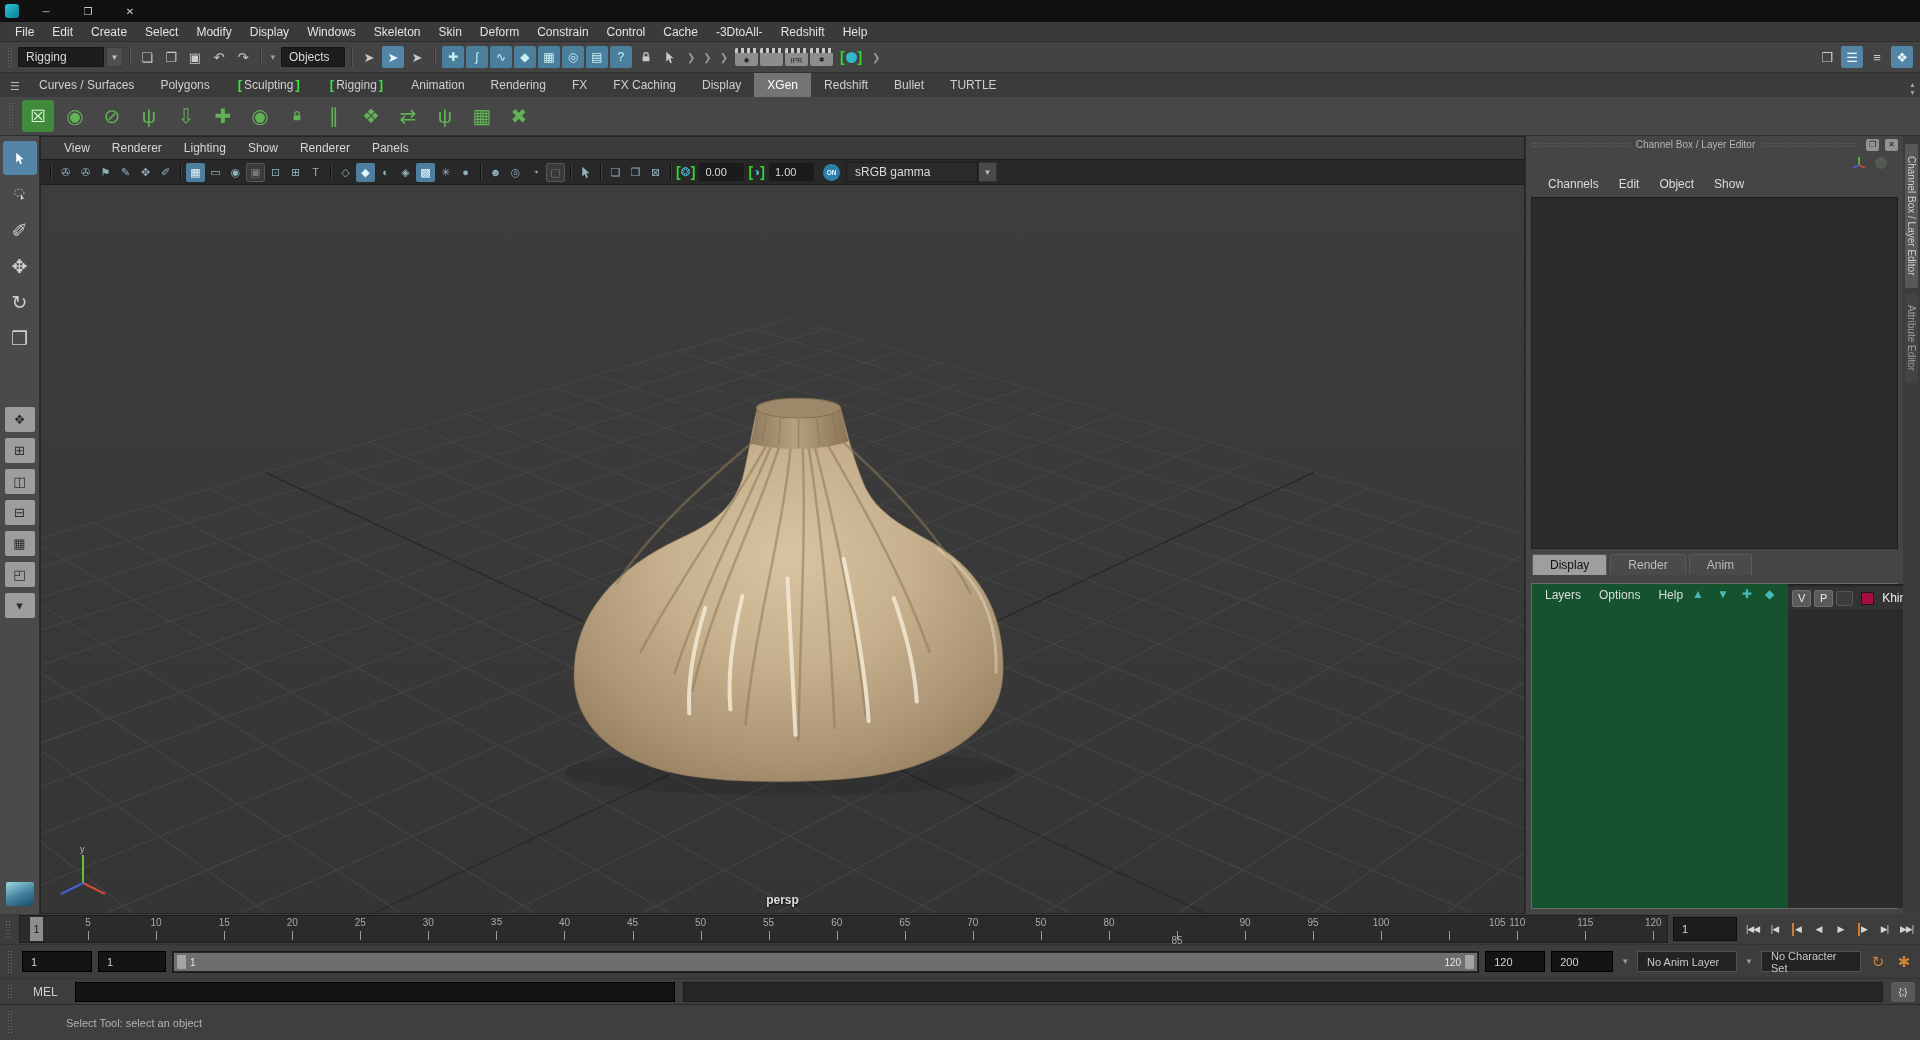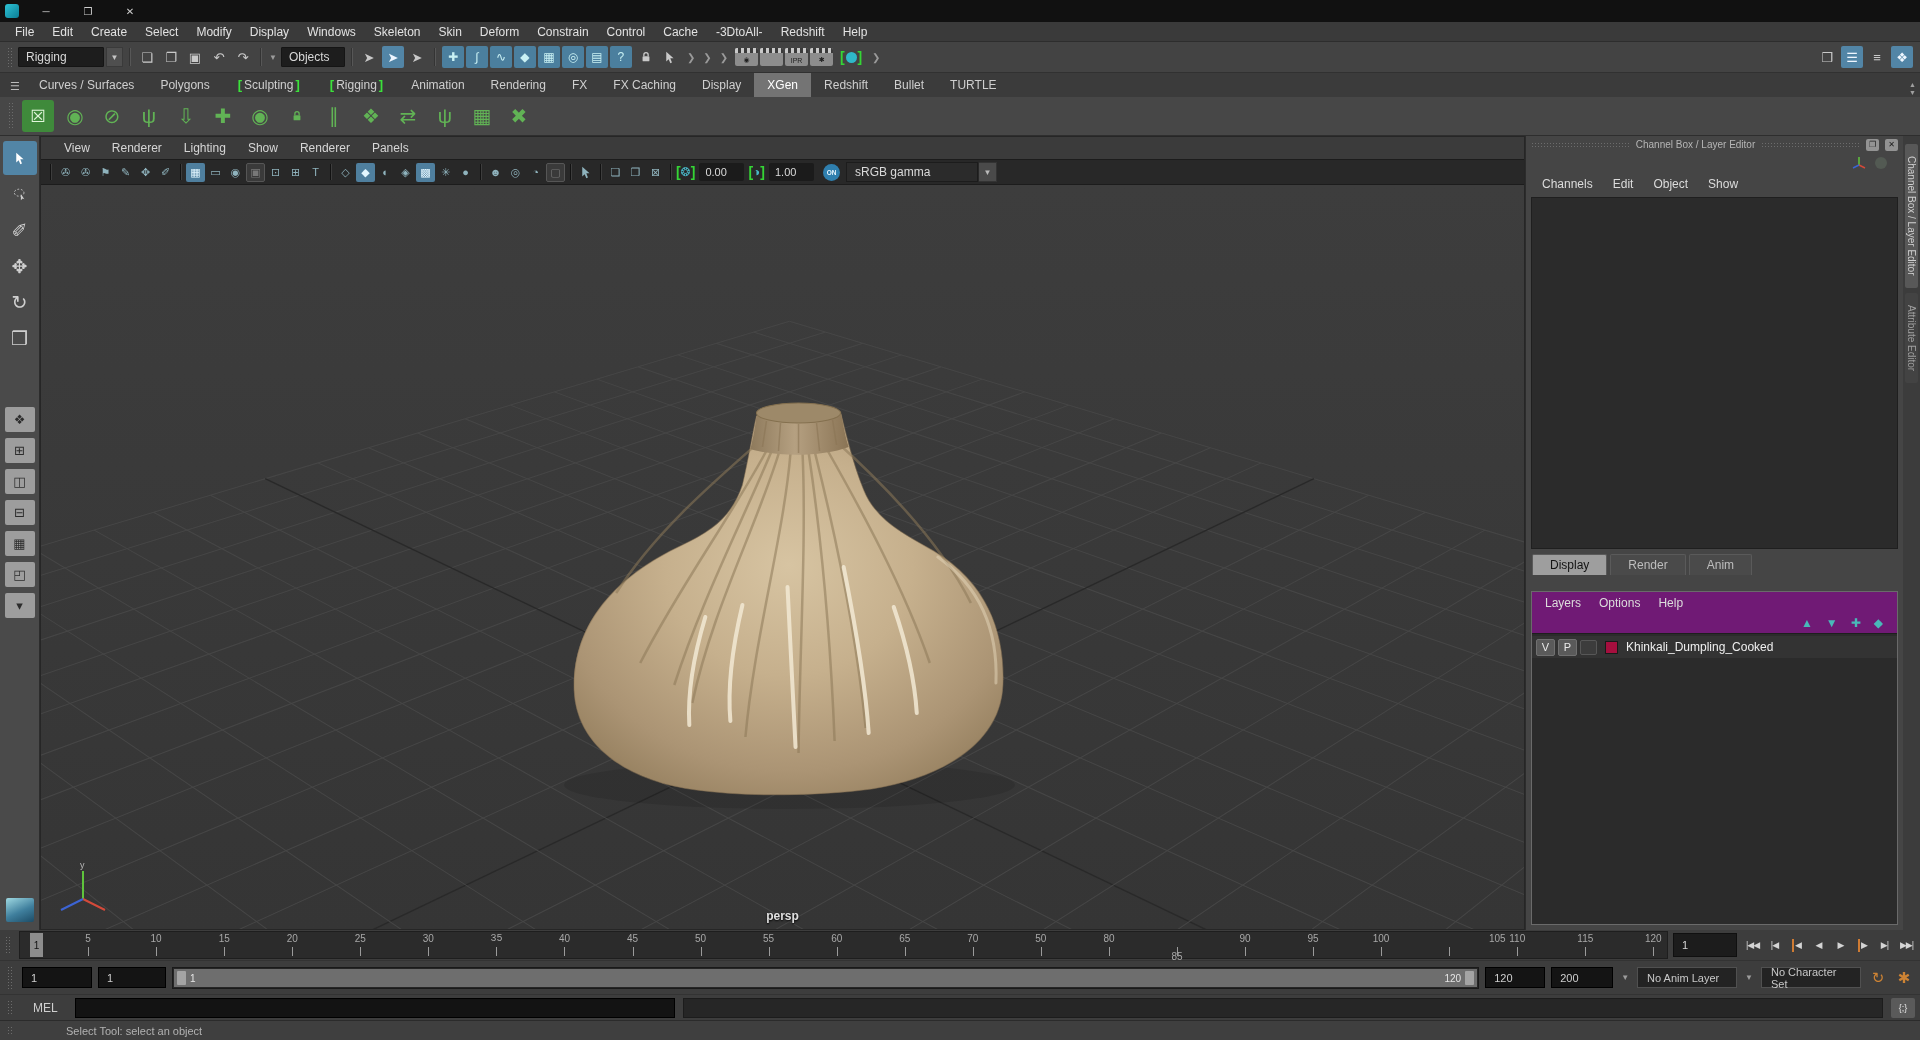--- a/index.html
+++ b/index.html
@@ -70,27 +70,27 @@
 .persp-label{position:absolute;left:50%;bottom:6px;transform:translateX(-50%);font-size:12px;font-weight:bold;color:#e0e0e0;text-shadow:0 1px 2px #000}
 .gizmo{position:absolute;left:12px;bottom:12px}
 
 .rightpanel{width:378px;background:#454545;border-left:1px solid #2c2c2c;display:flex;flex-direction:column;flex:0 0 auto}
 .rp-titlebar{height:17px;display:flex;align-items:center;gap:6px;padding:0 5px;flex:0 0 auto}
 .rp-dots{flex:1;height:5px;background-image:radial-gradient(#6c6c6c 34%,transparent 40%);background-size:3px 3px}
 .rp-title{font-size:10px;color:#b6b6b6;white-space:nowrap}
 .rp-btn{width:13px;height:12px;background:#939393;color:#1d1d1d;font-size:8px;display:flex;align-items:center;justify-content:center;border-radius:2px}
 .rp-gizmorow{height:20px;display:flex;justify-content:flex-end;align-items:center;gap:9px;padding-right:16px;flex:0 0 auto}
 .rp-fadedot{width:12px;height:12px;border-radius:50%;background:#565f56;opacity:.8}
-.rp-menus{height:22px;display:flex;align-items:center;padding-left:6px;flex:0 0 auto}
+.rp-menus{height:22px;display:flex;align-items:center;padding-left:12px;flex:0 0 auto}
 .rp-menu{padding:0 10px;font-size:12px;color:#dcdcdc}
 .channel-area{flex:0 0 352px;margin:2px 5px 4px;background:#2b2b2b;border:1px solid #1f1f1f}
 .le-tabs{display:flex;height:22px;align-items:flex-end;padding-left:6px;gap:3px;flex:0 0 auto}
 .le-tab{padding:3px 17px;font-size:12px;color:#bdbdbd;background:#4a4a4a;border:1px solid #5a5a5a;border-bottom:none;border-radius:2px 2px 0 0}
 .le-tab.active{background:#9e9e9e;color:#141414}
-.layer-box{flex:1;margin:16px 5px 5px;border:1px solid #6a6a6a;background:#701a75;display:flex;flex-direction:column;min-height:0}
+.layer-box{flex:1;margin:8px 5px 5px;border:1px solid #6a6a6a;background:#14532d;display:flex;min-height:0}
 .le-menus{height:21px;display:flex;align-items:center;padding-left:4px;flex:0 0 auto}
 .le-menu{padding:0 9px;font-size:12px;color:#dcdcdc}
 .le-toolbar{height:20px;display:flex;justify-content:flex-end;align-items:center;gap:13px;padding-right:14px;flex:0 0 auto}
 .le-ticon{color:#49b8b8;font-size:12px}
 .layer-list{flex:1;background:#2b2b2b;border-top:1px solid #1e1e1e;padding-top:2px}
 .layer-row{height:22px;display:flex;align-items:center;gap:3px;background:#333;padding-left:4px}
 .lr-btn{width:19px;height:17px;background:#5a5a5a;border:1px solid #707070;border-radius:2px;color:#eaeaea;font-size:11px;display:flex;align-items:center;justify-content:center}
 .lr-empty{width:17px;height:15px;background:#3c3c3c;border:1px solid #575757;border-radius:2px}
 .lr-swatch{width:13px;height:13px;border:1px solid #191919;margin:0 5px}
 .lr-name{font-size:12px;color:#efefef}
@@ -120,21 +120,21 @@
 .rs-l1{left:17px}.rs-l2{right:17px}
 .rr-arrow{color:#9c9c9c;font-size:8px;padding:0 2px}
 .rr-dd{height:21px;background:#232323;border:1px solid #505050;color:#c8c8c8;font-size:11px;display:flex;align-items:center;padding:0 9px}.w100{width:100px}
 .rr-icon{width:22px;text-align:center;font-size:15px;color:#cd8334}
 
 .melrow{height:26px;background:#3d3d3d;border-top:1px solid #333;display:flex;align-items:center;gap:8px;padding:0 5px;flex:0 0 auto}
 .mel-label{font-size:12px;color:#cfcfcf;padding:0 9px}
 .mel-input{flex:0 0 600px;height:20px;background:#131313;border:1px solid #000}
 .mel-results{flex:1;height:20px;background:#262626;border:1px solid #1c1c1c}
 .script-icon{width:24px;height:20px;background:#5a5a5a;border-radius:2px;color:#e4e4e4;font-size:9px;display:flex;align-items:center;justify-content:center}
-.helpline{height:20px;background:#3f3f3f;border-top:1px solid #2b2b2b;display:flex;align-items:center;gap:8px;padding-left:5px;flex:0 0 auto}
+.helpline{height:36px;background:#3f3f3f;border-top:1px solid #2b2b2b;display:flex;align-items:center;gap:8px;padding-left:5px;flex:0 0 auto}
 .help-text{font-size:11px;color:#b2b2b2;padding-left:42px}
 </style>
 </head>
 <body>
 
 <div class="col">
 
   <div class="titlebar">
     <span class="maya-logo"></span>
     <span class="winbtns" id="winbtns">

